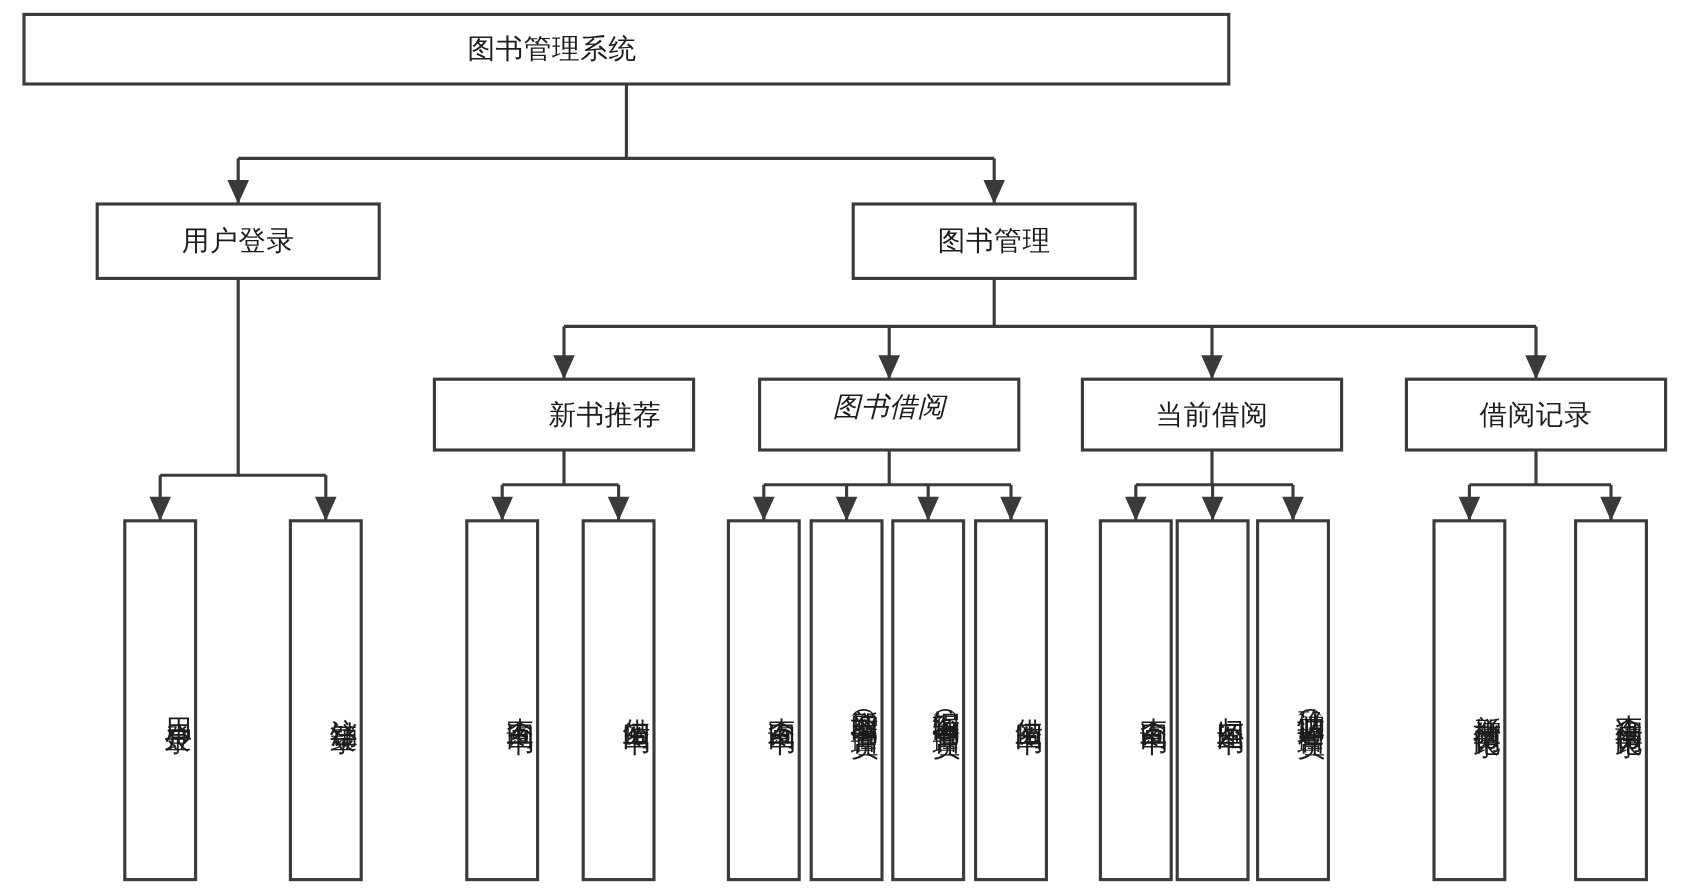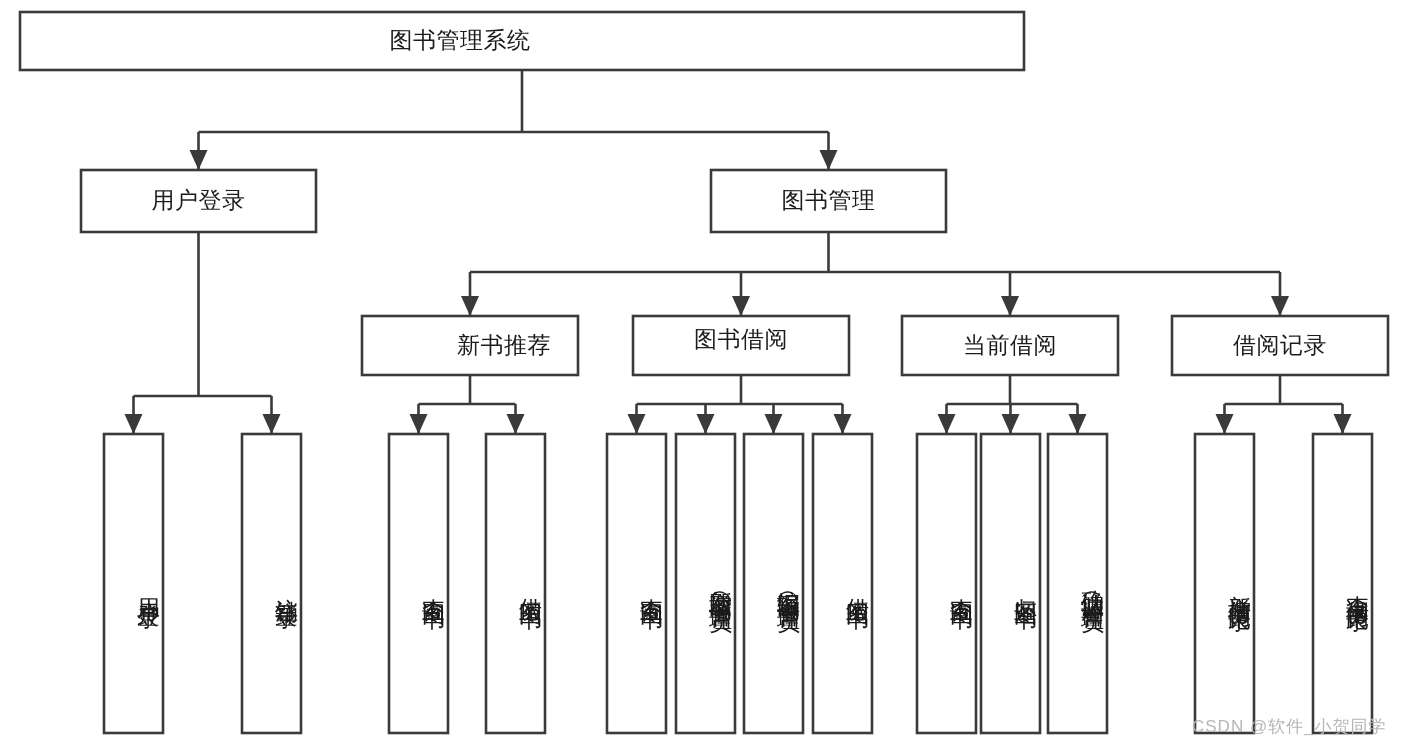--- a/index.html
+++ b/index.html
@@ -157,33 +157,32 @@
         <rect x="1195" y="434" width="59" height="299" class="node-box"></rect>
         <rect x="1313" y="434" width="59" height="299" class="node-box"></rect>
       </g>
   </svg>
 
   <div id="labels-layer">
       <div class="node-label horizontal" style="left: 20px; top: 12px; width: 880px; height: 58px; font-family: Liberation Serif, serif;">图书管理系统</div>
       <div class="node-label horizontal" style="left: 81px; top: 170px; width: 235px; height: 62px;">用户登录</div>
       <div class="node-label horizontal" style="left: 711px; top: 170px; width: 235px; height: 62px; border-radius: 15px;">图书管理</div>
       <div class="node-label horizontal" style="left: 362px; top: 316px; width: 216px; height: 59px; margin-left: 34px;">新书推荐</div>
-      <div class="node-label horizontal" style="left: 633px; top: 316px; width: 216px; height: 48px;">图书借阅</div>
+      <div class="node-label horizontal" style="left: 633px; top: 316px; width: 216px; height: 48px; font-style: italic;">图书借阅</div>
       <div class="node-label horizontal" style="left: 902px; top: 316px; width: 216px; height: 59px; border-radius: 27px;">当前借阅</div>
       <div class="node-label horizontal" style="left: 1172px; top: 316px; width: 216px; height: 59px;">借阅记录</div>
       <div class="node-label vertical" style="left: 104px; top: 434px; width: 59px; height: 299px;">用户登录</div>
       <div class="node-label vertical" style="left: 242px; top: 434px; width: 59px; height: 299px;">注销登录</div>
       <div class="node-label vertical" style="left: 389px; top: 434px; width: 59px; height: 299px;">查询图书</div>
       <div class="node-label vertical" style="left: 486px; top: 434px; width: 59px; height: 299px;">借阅图书</div>
       <div class="node-label vertical" style="left: 607px; top: 434px; width: 59px; height: 299px;">查询图书</div>
       <div class="node-label vertical" style="left: 676px; top: 434px; width: 59px; height: 299px;">新增图书（管理员）</div>
       <div class="node-label vertical" style="left: 744px; top: 434px; width: 59px; height: 299px;">编辑图书（管理员）</div>
       <div class="node-label vertical" style="left: 813px; top: 434px; width: 59px; height: 299px;">借阅图书</div>
       <div class="node-label vertical" style="left: 917px; top: 434px; width: 59px; height: 299px;">查询图书</div>
       <div class="node-label vertical" style="left: 981px; top: 434px; width: 59px; height: 299px;">归还图书</div>
       <div class="node-label vertical" style="left: 1048px; top: 434px; width: 59px; height: 299px;">确认归还（管理员）</div>
       <div class="node-label vertical" style="left: 1195px; top: 434px; width: 59px; height: 299px;">新增借阅记录</div>
       <div class="node-label vertical" style="left: 1313px; top: 434px; width: 59px; height: 299px;">查询借阅记录</div>
     </div>
 
-  <div class="watermark" style="left: 1192px; top: 715px;">CSDN @软件_小贺同学</div>
 
 </div>
 
 </body></html>

